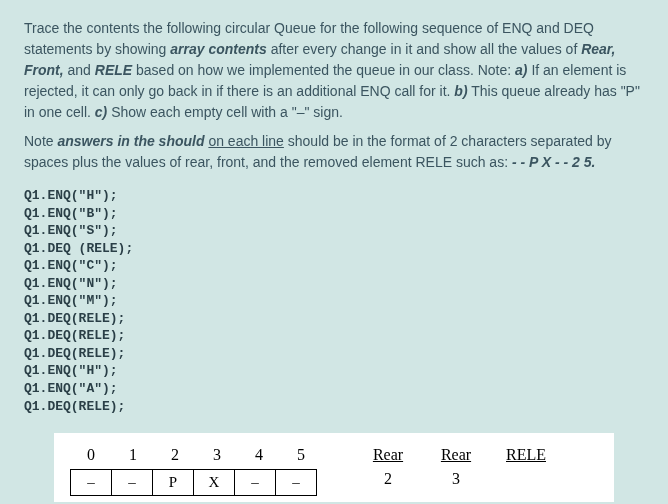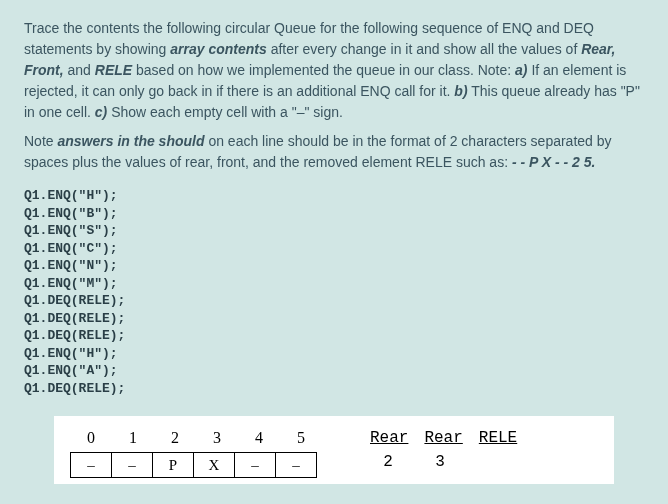--- a/index.html
+++ b/index.html
@@ -8,21 +8,21 @@
       font-family: Arial, sans-serif;
       width: 668px;
       height: 504px;
       padding: 18px 24px;
       color: #3b5560;
       font-size: 14px;
       line-height: 1.5;
     }
     .para { margin-bottom: 8px; }
     .bold { font-weight: bold; font-style: italic; }
-    .underline { }
+    .underline { text-decoration: underline; }
     .code-block {
       font-family: 'Courier New', monospace;
       font-size: 13px;
       font-weight: bold;
       margin-top: 14px;
       line-height: 1.35;
       color: #2a3f47;
     }
     .code-line { white-space: pre; }
     .table-wrap {
@@ -51,39 +51,40 @@
     .arr-c {
       width: 42px;
       text-align: center;
       border: 1px solid #000;
       font-size: 15px;
       padding: 1px 0;
       margin-left: -1px;
     }
     .arr-c:first-child { margin-left: 0; }
     .ptrs { }
-    .ptr-headers, .ptr-vals { display: flex; gap: 16px; font-family: Liberation Mono, monospace; }
+    .ptr-headers, .ptr-vals { display: flex; gap: 32px; }
     .ptr-h { font-size: 16px; text-decoration: underline; min-width: 36px; text-align: center; }
     .ptr-v { font-size: 16px; min-width: 36px; text-align: center; }
   </style>
 </head>
 <body>
 
 <div class="para">
   <span>Trace the contents the following circular Queue for the following sequence of ENQ and DEQ statements by showing </span><span class="bold">array contents</span><span> after every change in it and show all the values of </span><span class="bold">Rear, Front,</span><span> and </span><span class="bold">RELE</span><span> based on how we implemented the queue in our class.   Note: </span><span class="bold">a)</span><span> If an element is rejected, it can only go back in if there is an additional ENQ call for it.  </span><span class="bold">b)</span><span> This queue already has "P" in one cell. </span><span class="bold">c)</span><span> Show each empty cell with a "–" sign.</span>
 </div>
 
 <div class="para">
   <span>Note </span><span class="bold">answers in the should</span><span>  </span><span class="underline">on each line</span><span> should be in the format of 2 characters separated by spaces plus the values of rear, front, and the removed element RELE such as: </span><span class="bold">- - P X - -   2   5.</span>
 </div>
 
 <div class="code-block">
   <div class="code-line">Q1.ENQ("H");</div>
   <div class="code-line">Q1.ENQ("B");</div>
   <div class="code-line">Q1.ENQ("S");</div>
+  <div class="code-line">Q1.DEQ (RELE);</div>
   <div class="code-line">Q1.ENQ("C");</div>
   <div class="code-line">Q1.ENQ("N");</div>
   <div class="code-line">Q1.ENQ("M");</div>
   <div class="code-line">Q1.DEQ(RELE);</div>
   <div class="code-line">Q1.DEQ(RELE);</div>
   <div class="code-line">Q1.DEQ(RELE);</div>
   <div class="code-line">Q1.ENQ("H");</div>
   <div class="code-line">Q1.ENQ("A");</div>
   <div class="code-line">Q1.DEQ(RELE);</div>
 </div>

